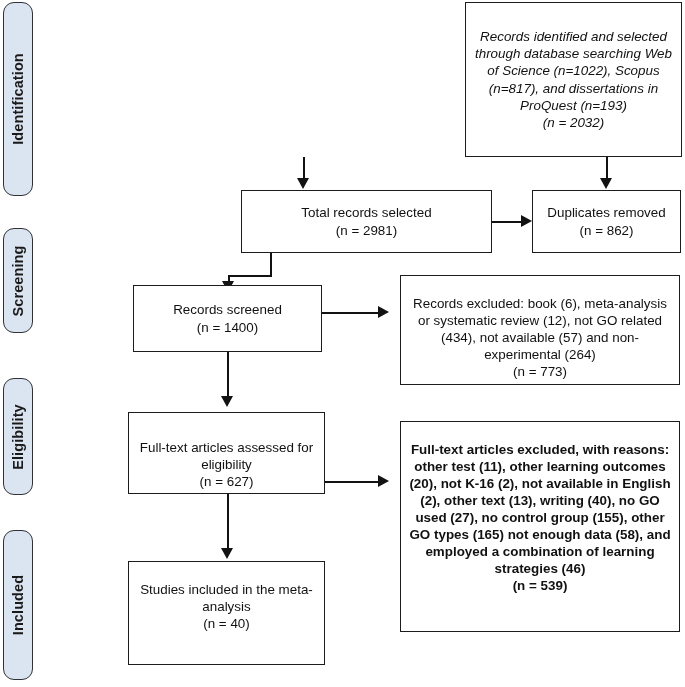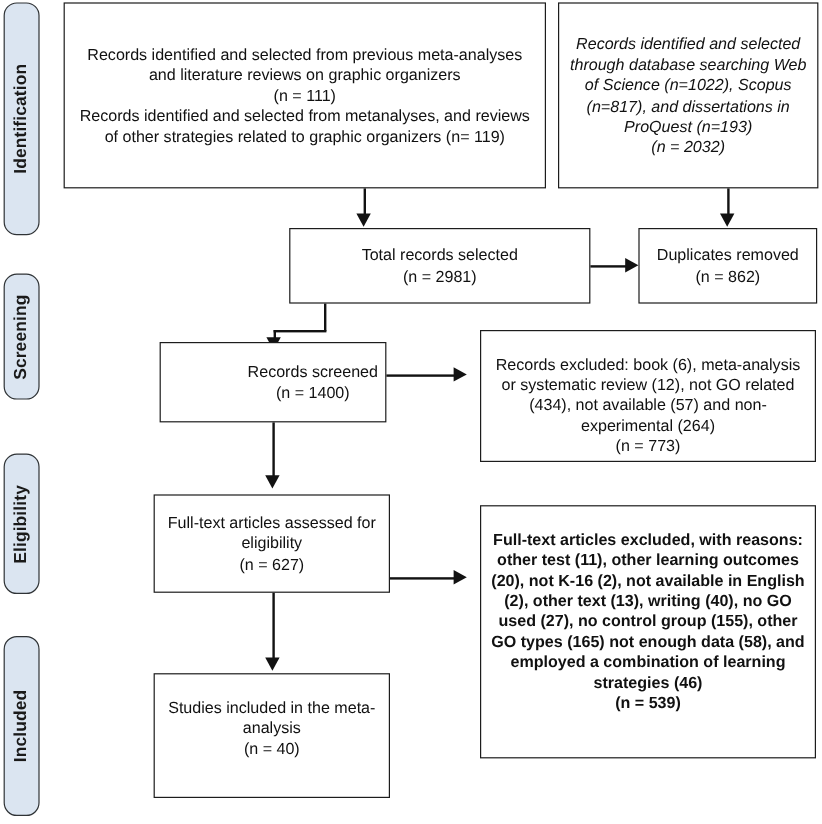--- a/index.html
+++ b/index.html
@@ -105,25 +105,20 @@
   </div>
 
   <div class="stage-tab" style="left:3px; top:378px; width:30px; height:117px;">
     <span class="stage-label">Eligibility</span>
   </div>
 
   <div class="stage-tab" style="left:3px; top:530px; width:30px; height:150px;">
     <span class="stage-label">Included</span>
   </div>
 
-  <div class="flow-box" style="left:53px; top:2px; width:402px; height:155px;">
-    <div class="box-text">Records identified and selected from previous meta-analyses and literature reviews on graphic organizers
-(n = 111)
-Records identified and selected from metanalyses, and reviews of other strategies related to graphic organizers (n= 119)</div>
-  </div>
 
   <div class="flow-box" style="left:465px; top:2px; width:217px; height:155px;font-style:italic;">
     <div class="box-text">Records identified and selected through database searching Web of Science (n=1022), Scopus (n=817), and dissertations in ProQuest (n=193)
 (n = 2032)</div>
   </div>
 
   <div class="conn-v" style="left:303px; top:157px; height:23px;"></div>
   <div class="arrow-down" style="left:296.5px; top:178px;"></div>
 
   <div class="conn-v" style="left:606px; top:157px; height:23px;"></div>
@@ -140,37 +135,37 @@
   </div>
 
   <div class="conn-h" style="left:492px; top:221px; width:30px;"></div>
   <div class="arrow-right" style="left:521px; top:215px;"></div>
 
   <div class="conn-v" style="left:270px; top:253px; height:23px;"></div>
   <div class="conn-h" style="left:228px; top:275px; width:44px;"></div>
   <div class="conn-v" style="left:228px; top:275px; height:11px;"></div>
   <div class="arrow-down" style="left:222px; top:281px;"></div>
 
-  <div class="flow-box" style="left:133px; top:285px; width:189px; height:67px;justify-content:flex-end;">
+  <div class="flow-box" style="left:133px; top:285px; width:189px; height:67px;">
     <div class="box-text">Records screened
 (n = 1400)</div>
   </div>
 
   <div class="flow-box top-anchor" style="left:400px; top:275px; width:280px; height:110px;">
     <div class="box-text">Records excluded: book (6), meta-analysis or systematic review (12), not GO related (434), not available (57) and non-experimental (264)
 (n = 773)</div>
   </div>
 
   <div class="conn-h" style="left:322px; top:312px; width:57px;"></div>
   <div class="arrow-right" style="left:378px; top:306px;"></div>
 
   <div class="conn-v" style="left:227px; top:352px; height:46px;"></div>
   <div class="arrow-down" style="left:220.5px; top:396px;"></div>
 
-  <div class="flow-box" style="left:128px; top:412px; width:197px; height:82px;">
+  <div class="flow-box" style="left:128px; top:412px; width:197px; height:82px;align-items:flex-end;">
     <div class="box-text">Full-text articles assessed for eligibility
 (n = 627)</div>
   </div>
 
   <div class="flow-box top-anchor" style="left:400px; top:421px; width:280px; height:211px;font-weight:bold;">
     <div class="box-text">Full-text articles excluded, with reasons: other test (11), other learning outcomes (20), not K-16 (2), not available in English (2), other text (13), writing (40), no GO used (27), no control group (155), other GO types (165) not enough data (58), and employed a combination of learning strategies (46)
 (n = 539)</div>
   </div>
 
   <div class="conn-h" style="left:325px; top:481px; width:54px;"></div>

